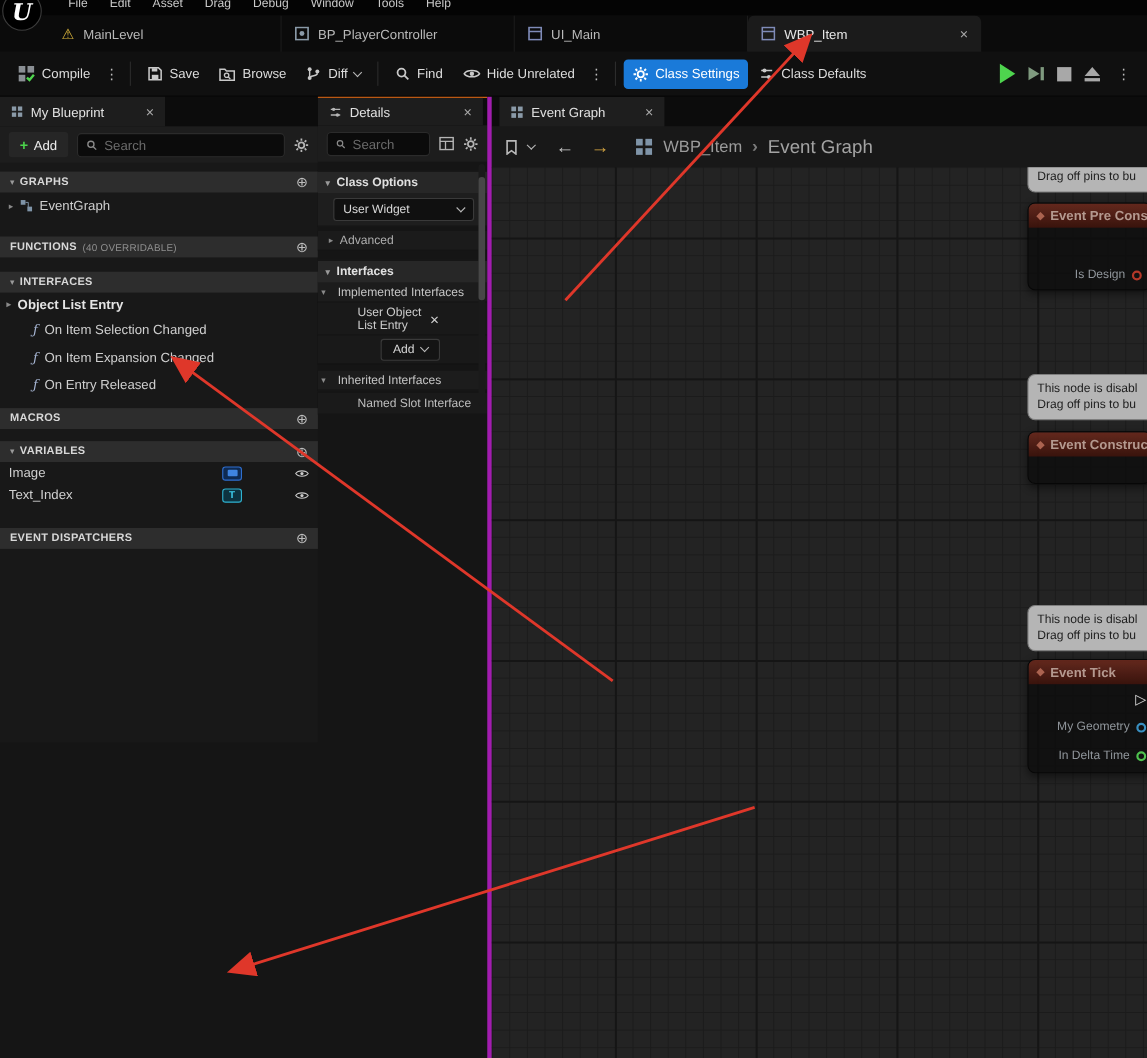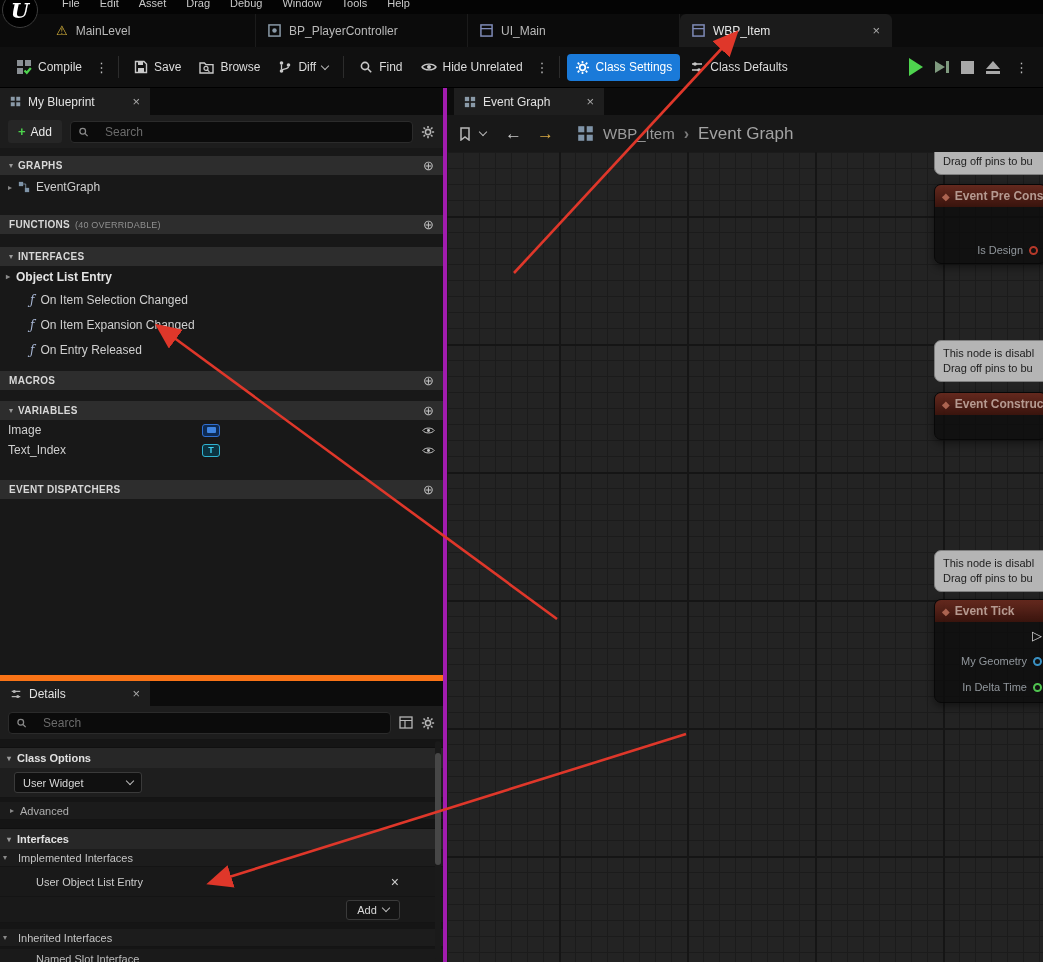--- a/index.html
+++ b/index.html
@@ -32,34 +32,34 @@
   .icon-skip .t{width:0;height:0;border-left:10px solid #7f9a7f;border-top:6px solid transparent;border-bottom:6px solid transparent}
   .icon-skip .b{width:3px;height:12px;background:#7f9a7f}
   .icon-stop{width:13px;height:13px;background:#a8a8a8;cursor:pointer}
   .icon-eject{display:flex;flex-direction:column;align-items:center;gap:2px;cursor:pointer}
   .icon-eject .t{width:0;height:0;border-bottom:8px solid #a8a8a8;border-left:7px solid transparent;border-right:7px solid transparent}
   .icon-eject .b{width:14px;height:3px;background:#a8a8a8}
   .chev{display:inline-block;width:6px;height:6px;border-right:1.5px solid #b8b8b8;border-bottom:1.5px solid #b8b8b8;transform:rotate(45deg);margin-top:-3px}
 
   
   .main{display:flex;height:874px}
-  .left{width:443px;display:flex;flex-direction:column;background:#151515}
+  .left{width:443px;display:flex;background:#151515}
   .graph{flex:1;position:relative;overflow:hidden;background:#242424;border-left:4px solid #a21caf}
 
   
   .panel-tabs{height:27px;background:#0c0c0c;display:flex;align-items:stretch;flex:none}
   .ptab{display:flex;align-items:center;gap:7px;background:#1d1d1d;padding:0 10px;font-size:12px;color:#e2e2e2;min-width:150px;cursor:pointer}
   .ptab .close{margin-left:auto;color:#a9a9a9;font-size:13px}
 
   
   .mbp{height:587px;display:flex;flex-direction:column;background:#181818;flex:none}
   .mbp-tools{height:33px;background:#1d1d1d;display:flex;align-items:center;gap:8px;padding:0 8px;flex:none}
   .add-btn{display:flex;align-items:center;gap:5px;background:#262626;font-size:12px;color:#ececec;padding:4px 10px;border-radius:3px;border:none;cursor:pointer}
   .add-btn .plus{color:#4cd44c;font-weight:bold;font-size:13px}
-  .searchbox{flex:1;display:flex;align-items:center;gap:16px;background:#0b0b0b;border:1px solid #2b2b2b;border-radius:4px;height:22px;padding:0 7px;color:#6f6f6f}
+  .searchbox{flex:1;display:flex;align-items:center;gap:6px;background:#0b0b0b;border:1px solid #2b2b2b;border-radius:4px;height:22px;padding:0 7px;color:#6f6f6f}
   .searchbox input{background:transparent;border:none;outline:none;color:#cfcfcf;font-size:12px;width:100%}
   .searchbox input::placeholder{color:#6b6b6b}
   .gear-btn{color:#b5b5b5;background:none;border:none;cursor:pointer;display:flex;align-items:center}
 
   .sec{height:19px;background:#2d2d2d;display:flex;align-items:center;padding:0 9px;flex:none}
   .sec .tri{font-size:8px;color:#9a9a9a;margin-right:5px}
   .sec .t{font-size:10px;font-weight:bold;color:#d8d8d8;letter-spacing:.3px}
   .sec .sub{font-size:9px;color:#8f8f8f;margin-left:5px;letter-spacing:.2px}
   .sec .cplus{margin-left:auto;color:#bdbdbd;font-size:13px;cursor:pointer}
 
@@ -70,21 +70,21 @@
   .ifx{color:#a7b6d4;font-size:12px;font-family:"DejaVu Serif",serif;font-style:italic}
   .var-row{height:20px;cursor:pointer}
   .var-name{width:188px;overflow:hidden;white-space:nowrap}
   .pill{width:18px;height:13px;border-radius:3px;display:flex;align-items:center;justify-content:center;flex:none}
   .pill.image{background:#0e2a52;border:1px solid #2f6fd0}
   .pill.image i{display:block;width:9px;height:6px;background:#3f84e0;border-radius:1px}
   .pill.text{background:#0d3340;border:1px solid #2fb3d1;color:#3fd0ef;font-size:9px;font-weight:bold}
   .eye{margin-left:auto;cursor:pointer;display:flex;align-items:center}
 
   
-  .details{height:287px;background:#151515;display:flex;flex-direction:column;border-top:6px solid #f97316;position:relative}
+  .details{height:287px;background:#151515;display:flex;flex-direction:column;border-top:1px solid #f97316;position:relative}
   .det-tools{height:33px;background:#1d1d1d;display:flex;align-items:center;gap:8px;padding:0 8px;flex:none}
   .dhead{height:21px;background:#272727;display:flex;align-items:center;gap:6px;padding:0 7px;font-size:11px;font-weight:bold;color:#e0e0e0;border-top:1px solid #101010;flex:none}
   .drow{display:flex;align-items:center;background:#1e1e1e;border-bottom:1px solid #141414;font-size:11px;color:#c8c8c8;flex:none}
   .pc-row{height:30px}
   .pc-label{width:160px;padding-left:16px;border-right:1px solid #141414;align-self:stretch;display:flex;align-items:center}
   .combo{margin-left:14px;width:128px;height:21px;background:#101010;border:1px solid #3a3a3a;border-radius:3px;display:flex;align-items:center;justify-content:space-between;padding:0 8px;font-size:11px;color:#d8d8d8;cursor:pointer}
   .adv-row{height:18px;padding-left:10px;gap:6px;color:#aeaeae;background:#1b1b1b;cursor:pointer}
   .sub-row{height:18px;padding-left:18px;gap:6px;background:#1c1c1c;color:#c4c4c4}
   .sub-row .edge-tri{position:absolute;left:3px;font-size:8px;color:#8a8a8a}
   .uole-row{height:30px;padding-left:36px;background:#191919;color:#cccccc;padding-right:44px}

